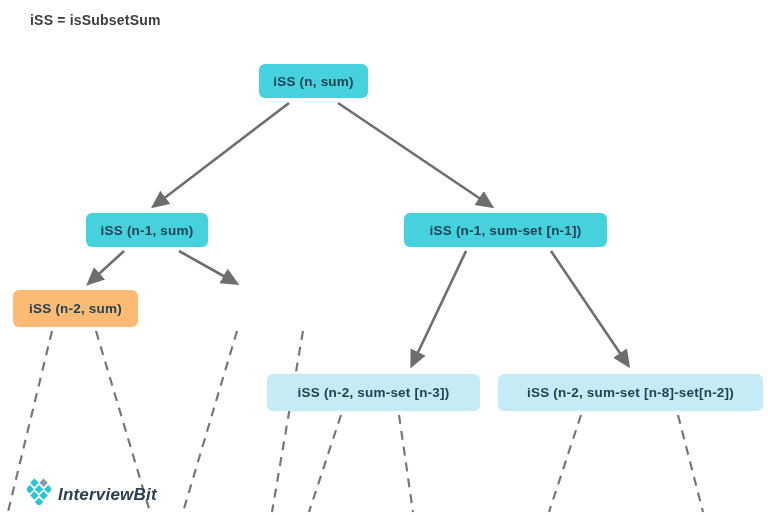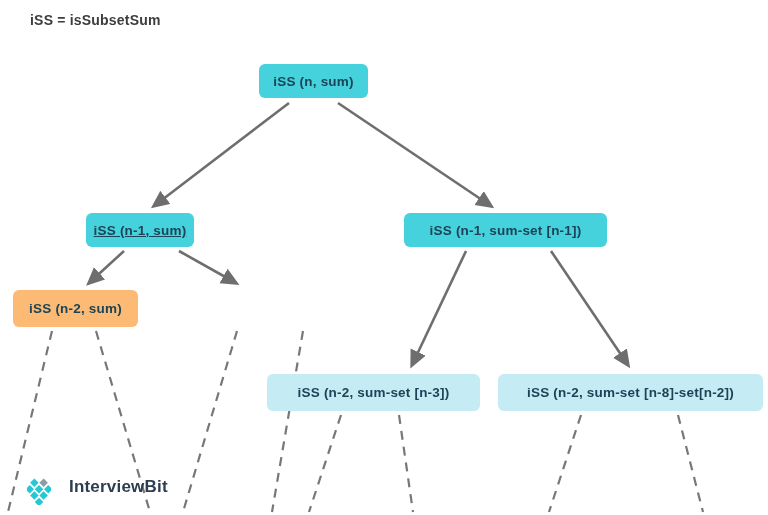--- a/index.html
+++ b/index.html
@@ -49,22 +49,23 @@
     padding: 0 10px;
   }
   .node--teal   { background: #45d2dc; }
   .node--orange { background: #fdba74; height: 37px; }
   .node--cyan   { background: #c5ebf4; height: 37px; }
   .logo {
     position: absolute;
     left: 27px;
     top: 477px;
     display: flex;
-    align-items: flex-start;
-    gap: 18px;
+    align-items: flex-end;
+    gap: 7px;
+    font-style: italic;
   }
   .logo-text {
     font-size: 17px;
     font-weight: 700;
     color: #2d3e50;
     letter-spacing: 0.2px;
   }
 </style>
 </head>
 <body>
@@ -92,21 +93,21 @@
     <line x1="237" y1="331" x2="183" y2="512" stroke="#777777" stroke-width="2.2" stroke-dasharray="9 7"></line>
     <line x1="303" y1="331" x2="272" y2="512" stroke="#777777" stroke-width="2.2" stroke-dasharray="9 7"></line>
     <line x1="341" y1="415" x2="309" y2="512" stroke="#777777" stroke-width="2.2" stroke-dasharray="9 7"></line>
     <line x1="399" y1="415" x2="413" y2="512" stroke="#777777" stroke-width="2.2" stroke-dasharray="9 7"></line>
     <line x1="581" y1="415" x2="549" y2="512" stroke="#777777" stroke-width="2.2" stroke-dasharray="9 7"></line>
     <line x1="678" y1="415" x2="703" y2="512" stroke="#777777" stroke-width="2.2" stroke-dasharray="9 7"></line>
   </svg>
 
   <div class="node node--teal" style="left:259px; top:64px; width:109px;">iSS (n, sum)</div>
 
-  <div class="node node--teal" style="left:86px; top:213px; width:108px;text-decoration:underline;">iSS (n-1, sum)</div>
+  <div class="node node--teal" style="left:86px; top:213px; width:122px;">iSS (n-1, sum)</div>
 
   <div class="node node--teal" style="left:404px; top:213px; width:203px;">iSS (n-1, sum-set [n-1])</div>
 
   <div class="node node--orange" style="left:13px; top:290px; width:125px;">iSS (n-2, sum)</div>
 
 
   <div class="node node--cyan" style="left:267px; top:374px; width:213px;">iSS (n-2, sum-set [n-3])</div>
 
   <div class="node node--cyan" style="left:498px; top:374px; width:265px;">iSS (n-2, sum-set [n-8]-set[n-2])</div>
 

